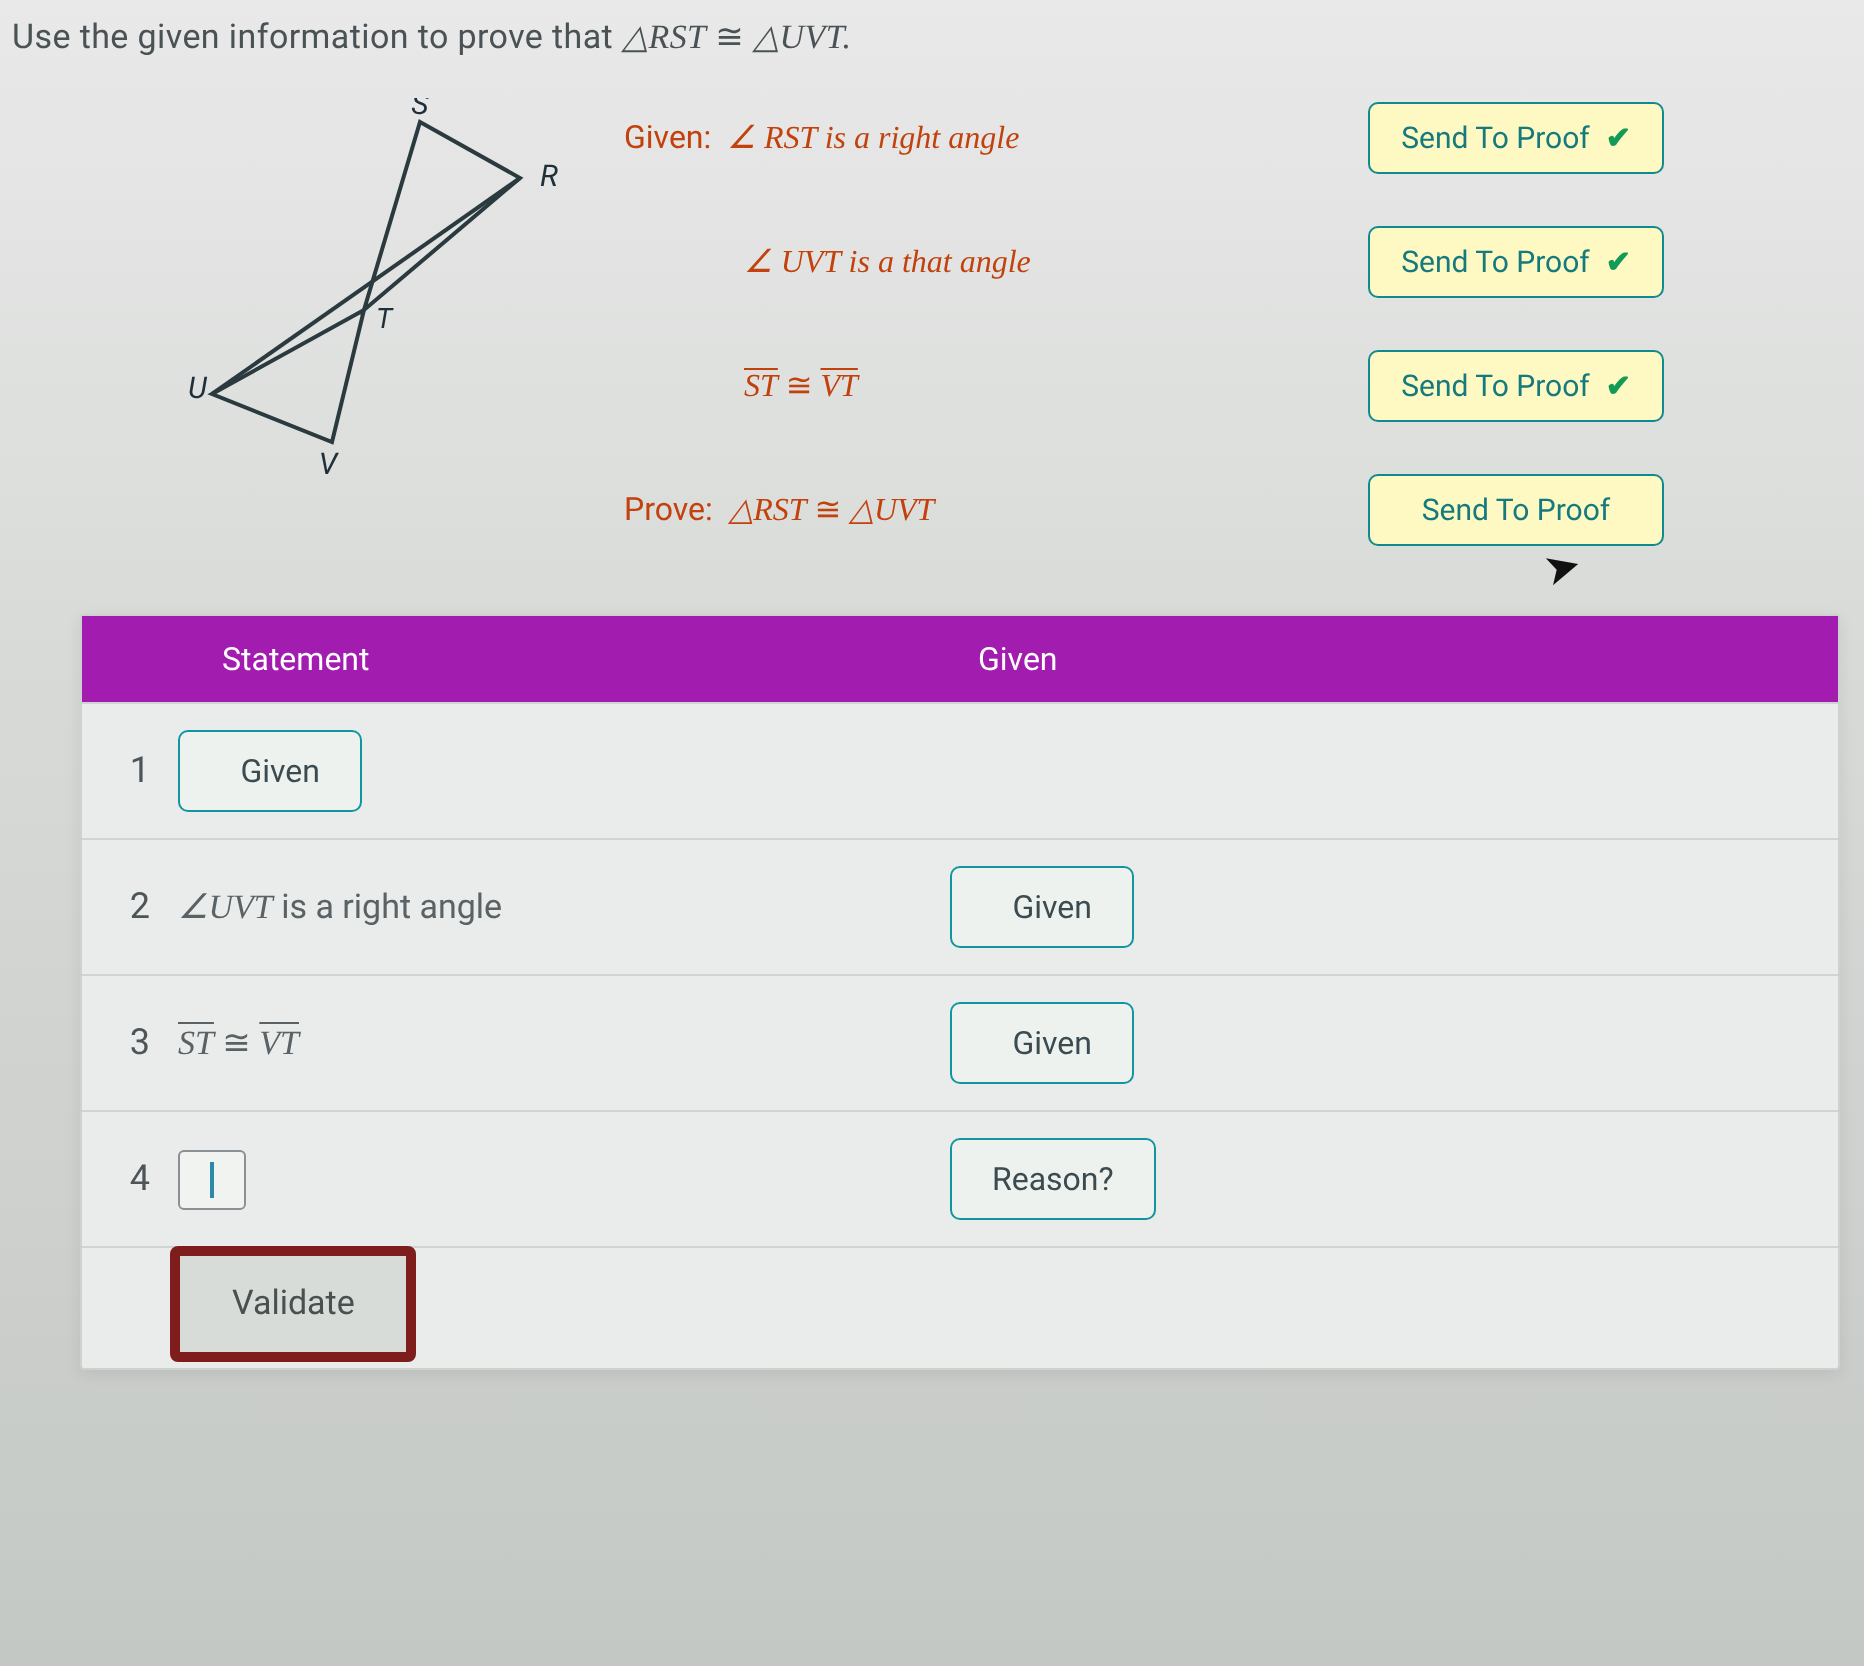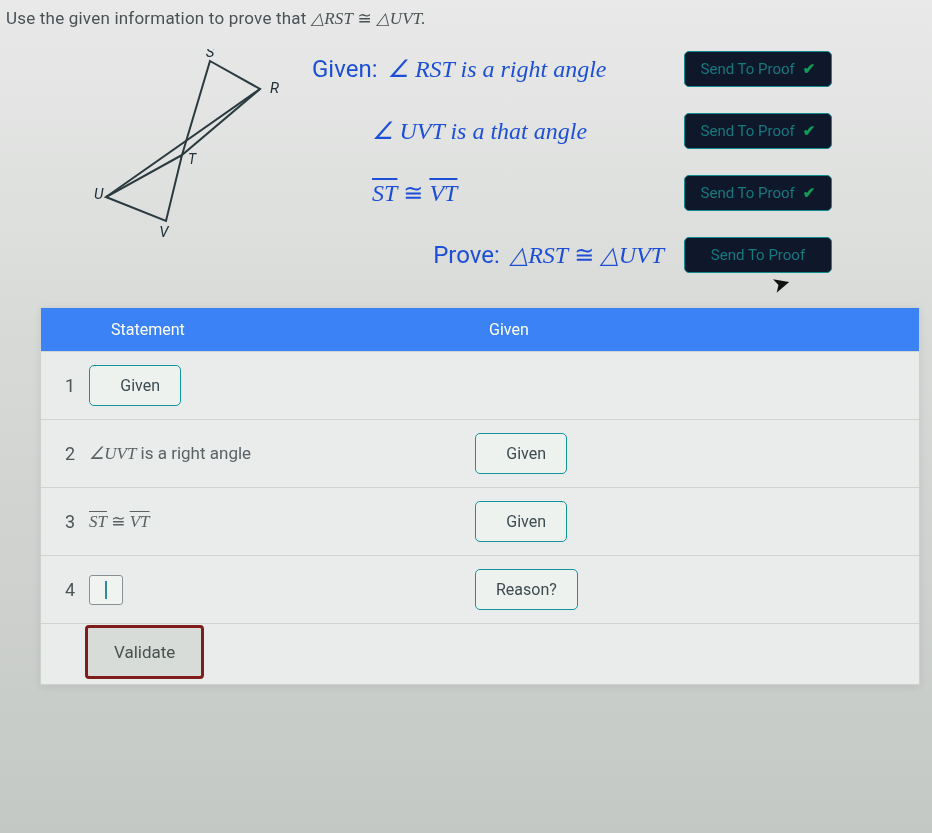--- a/index.html
+++ b/index.html
@@ -35,30 +35,30 @@
     padding-top: 2px;
   }
   .given-line {
     display: flex;
     align-items: center;
     justify-content: space-between;
     gap: 20px;
     max-width: 520px;
   }
   .given-text {
-    font-size: 24px;
-    color: #1d4ed8;
+    font-size: 16px;
+    color: #c2410c;
     white-space: nowrap;
   }
   .given-text .label { margin-right: 4px; }
   .italic { font-style: italic; font-family: Georgia, 'Times New Roman', serif; }
   .overline { text-decoration: overline; }
   .btn {
     border: 1.5px solid #0f8a8f;
-    background: #0f172a;
+    background: #fef9c3;
     color: #147a7e;
     padding: 8px 14px;
     border-radius: 5px;
     font-size: 15px;
     display: inline-flex;
     align-items: center;
     gap: 8px;
     cursor: pointer;
     min-width: 148px;
     justify-content: center;
@@ -74,21 +74,21 @@
     margin-top: 34px;
     margin-left: 36px;
     width: 880px;
     background: #e9ecea;
     border: 1px solid #cdd2cf;
     border-radius: 2px;
     box-shadow: 0 2px 8px rgba(0,0,0,0.08);
   }
   .thead {
     display: flex;
-    background: #3b82f6;
+    background: #a21caf;
     color: #fff;
     font-size: 16px;
   }
   .thead .th { padding: 12px 18px; }
   .th-statement { width: 430px; }
   .th-reason { flex: 1; }
   .trow {
     display: flex;
     align-items: center;
     border-top: 1px solid #cfd5d1;
@@ -137,28 +137,28 @@
     width: 2px; height: 18px; background: #2c8aa8;
     animation: blink 1.1s infinite;
   }
   @keyframes blink { 50% { opacity: 0; } }
   .validate-row {
     padding: 18px 14px 22px 44px;
     border-top: 1px solid #cfd5d1;
   }
   .validate-btn {
     background: #d8dcd8;
-    border: 3px solid #7f1d1d;
+    border: 5px solid #7f1d1d;
     color: #47514f;
     font-size: 17px;
     padding: 14px 26px;
     border-radius: 4px;
     cursor: pointer;
   }
-  .rel { position: relative; justify-content: flex-end; }
+  .rel { position: relative; }
 </style>
 </head>
 <body>
 
 <div class="page">
 
   <p class="prompt">
     <span>Use the given information to prove that </span><span class="italic">△RST</span><span> ≅ </span><span class="italic">△UVT.</span>
   </p>
 

